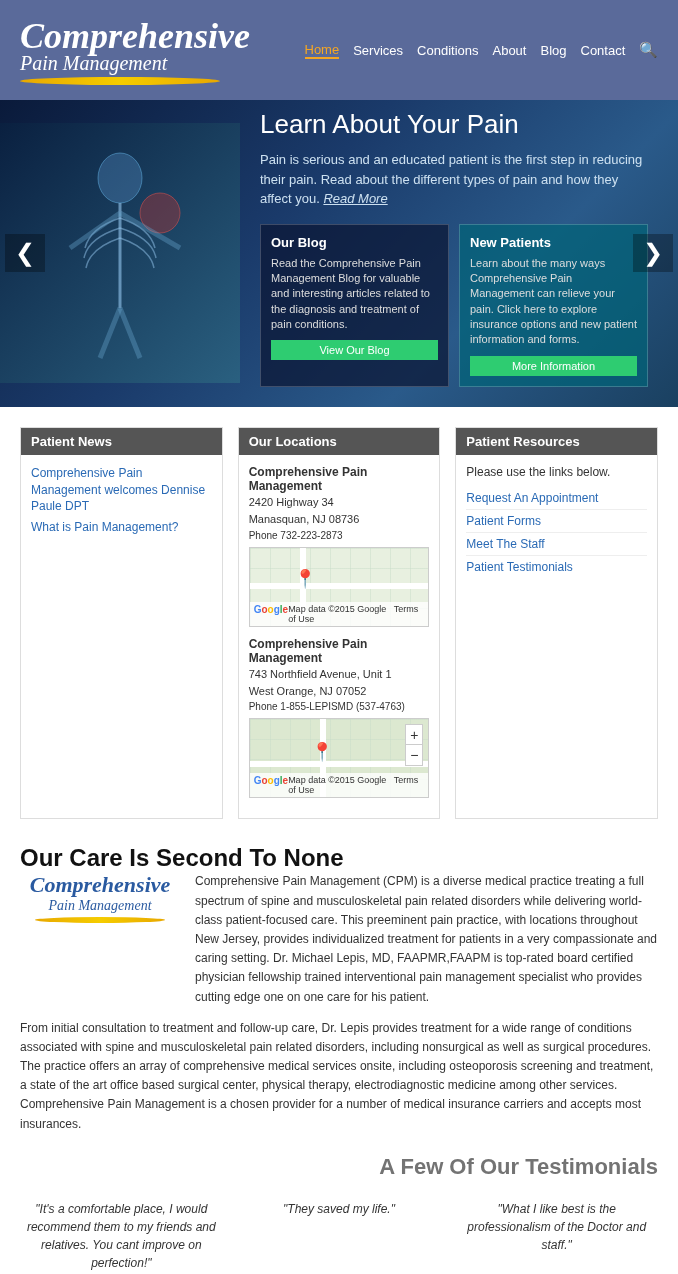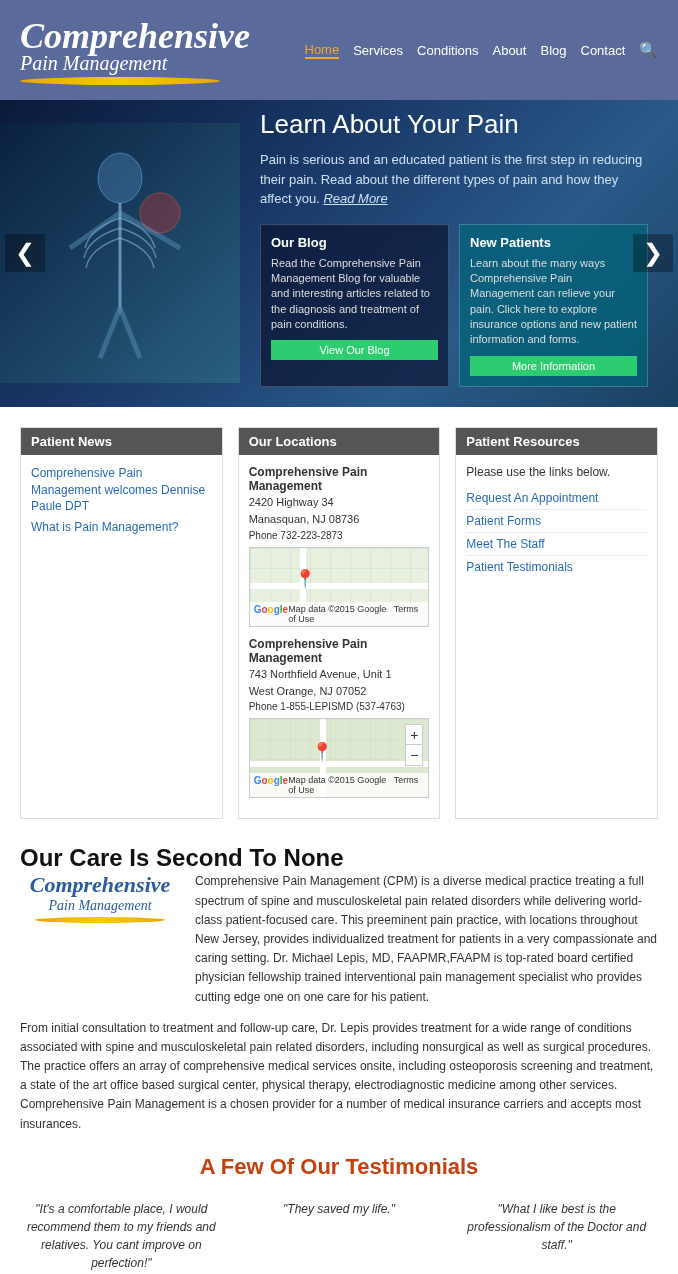--- a/index.html
+++ b/index.html
@@ -327,22 +327,22 @@
       line-height: 1.6;
       color: #333;
     }
 
     
     .testimonials-section {
       margin-bottom: 20px;
     }
     .testimonials-title {
       font-size: 22px;
-      text-align: center;
-      color: #c2410c;
+      text-align: right;
+      color: #737373;
       margin-bottom: 20px;
     }
     .testimonials-grid {
       display: flex;
       gap: 15px;
       margin-bottom: 20px;
     }
     .testimonial-item {
       flex: 1;
       text-align: center;

